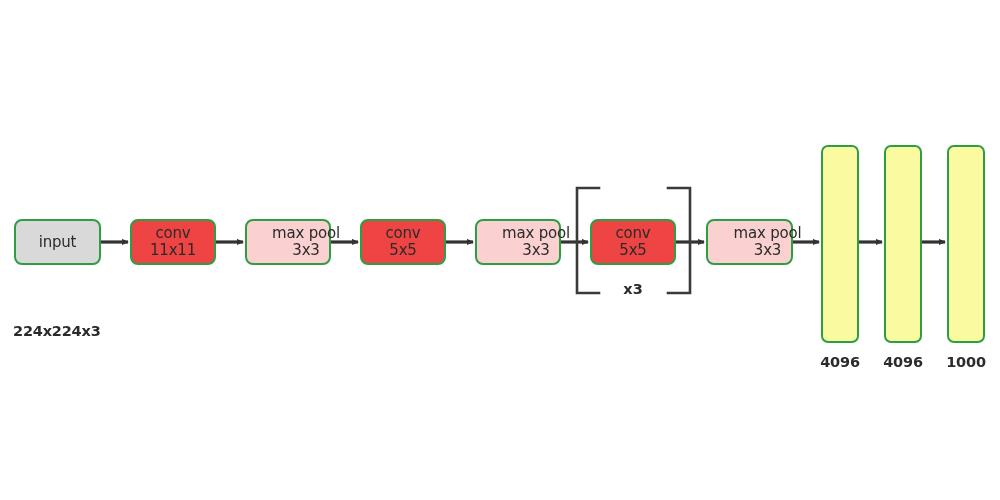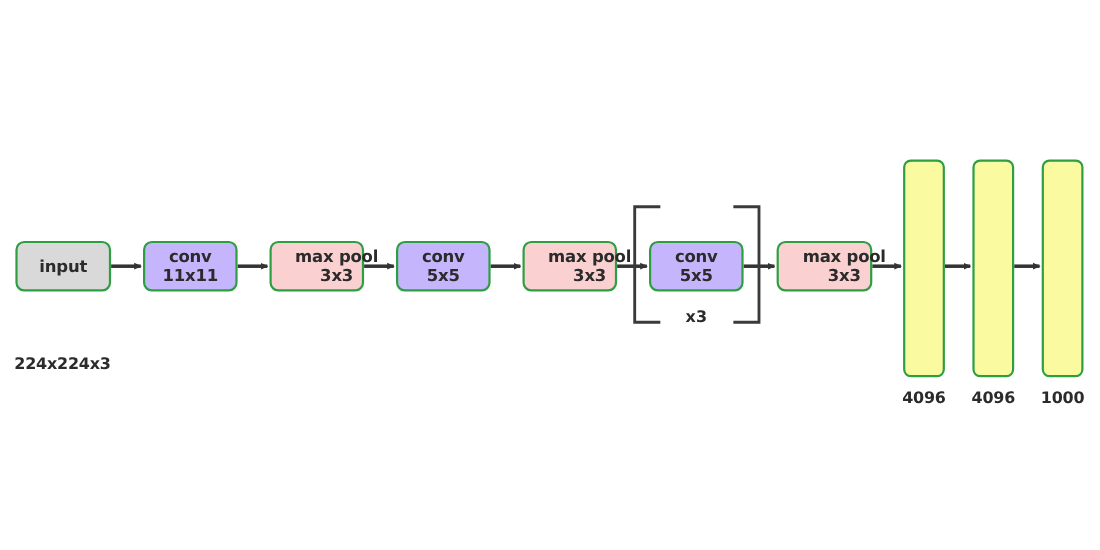--- a/index.html
+++ b/index.html
@@ -17,29 +17,29 @@
   }
   .node {
     position: absolute;
     box-sizing: border-box;
     border: 2.5px solid #2e9e43;
     border-radius: 8px;
     display: flex;
     flex-direction: column;
     align-items: center;
     justify-content: center;
-    font-weight: bold;
+    font-weight: normal;
     font-size: 15px;
     color: #2b2b2b;
     line-height: 1.12;
     letter-spacing: -0.2px;
   }
   .node .ln { display: block; white-space: nowrap; }
   .node.gray  { background: #d9d9d9; }
-  .node.green { background: #c4b5fd; }
+  .node.green { background: #ef4444; }
   .node.pink  { background: #fad0d1; padding-left: 36px; }
   .fcbar {
     position: absolute;
     box-sizing: border-box;
     border: 2.5px solid #2e9e43;
     border-radius: 7px;
     background: #fafaa0;
   }
   .caption {
     position: absolute;

